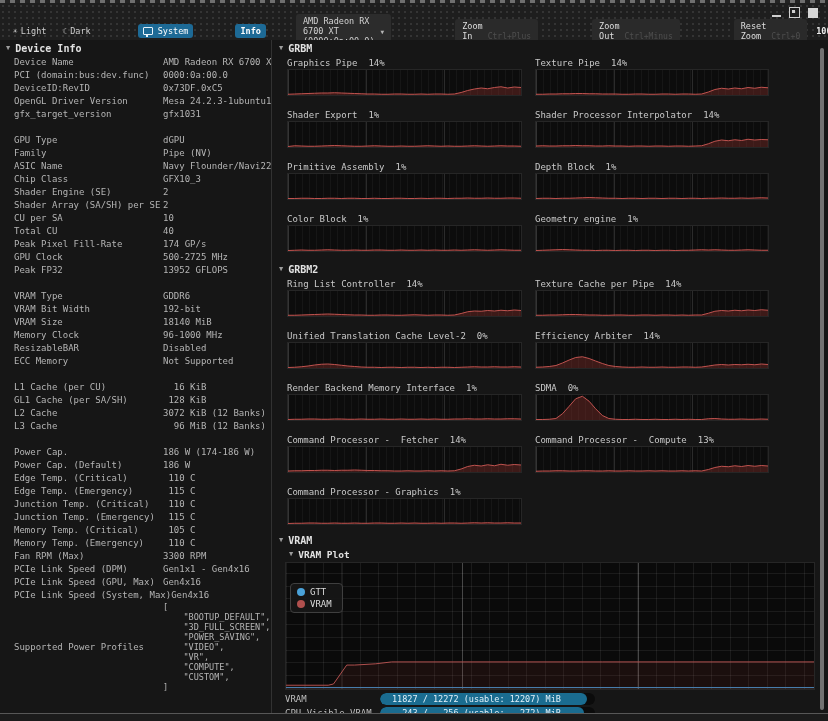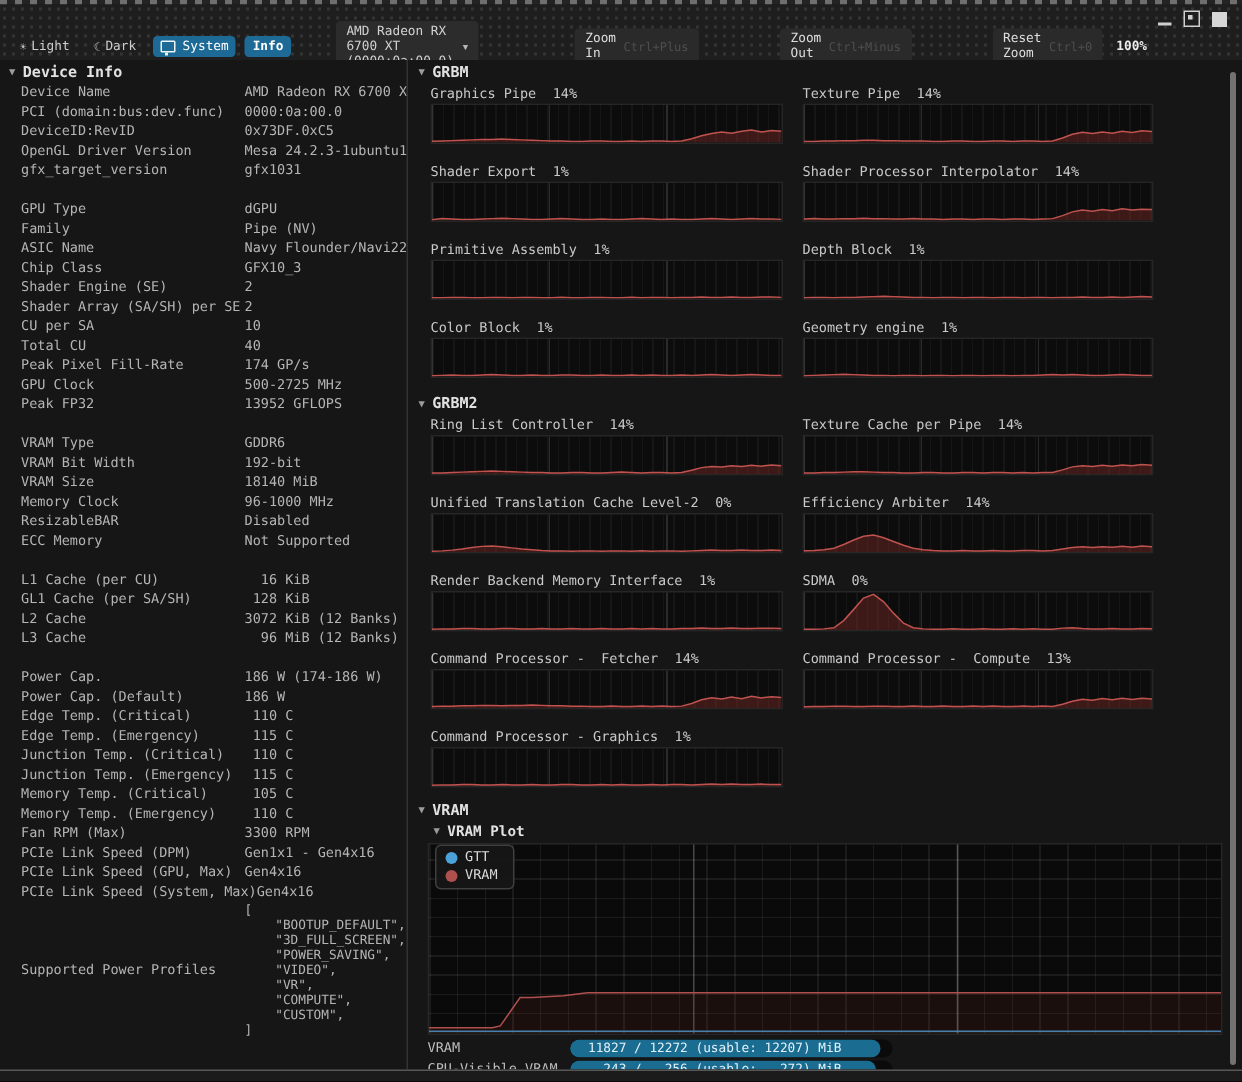--- a/index.html
+++ b/index.html
@@ -12,29 +12,29 @@
     background-image:radial-gradient(circle,#343434 1px,transparent 1.2px);background-size:6px 6px;}
   .titlebar{position:absolute;left:0;top:0;width:100%;height:19px;display:flex;justify-content:flex-end;align-items:center;gap:8px;padding-right:10px;box-sizing:border-box;}
   .wc{display:inline-block;}
   .wc-min{width:9px;height:2px;background:#cfcfcf;margin-top:6px;}
   .wc-max{width:9px;height:9px;border:1px solid #cfcfcf;position:relative;}
   .wc-max::after{content:"";position:absolute;left:2px;top:2px;width:3px;height:3px;background:#cfcfcf;}
   .wc-close{width:10px;height:10px;background:#d6d6d6;}
   
   .toolbar{position:absolute;left:0;top:19px;width:100%;height:18px;display:flex;align-items:center;gap:6px;padding-left:8px;box-sizing:border-box;font-size:8.5px;}
   .tb-item{display:flex;align-items:center;gap:3px;color:#cdcdcd;padding:2px 5px;border-radius:3px;cursor:default;}
-  .tb-selected{background:#1d6a96;color:#fff;}
+  .tb-selected{background:#1d6a96;color:#fff;margin-left:36px;}
   .tb-bold{font-weight:bold;}
   .tb-ico{font-size:8px;color:#bdbdbd;}
   .icon-monitor{display:inline-block;width:8px;height:6px;border:1px solid #eaf4fb;border-radius:1px;position:relative;margin-right:2px;}
   .icon-monitor::after{content:"";position:absolute;left:2px;bottom:-3px;width:2px;height:2px;background:#eaf4fb;}
   .tb-select{display:flex;align-items:center;gap:6px;background:#2c2c2c;border-radius:3px;padding:2px 7px;color:#d2d2d2;margin-left:24px;}
   .tb-caret{font-size:6px;color:#b5b5b5;}
   .tb-sep{width:1px;height:13px;background:#3c3c3c;margin:0 2px;}
-  .tb-btn{display:flex;align-items:center;gap:5px;background:#2a2a2a;border-radius:3px;padding:2px 7px;color:#dedede;margin-left:48px;}
+  .tb-btn{display:flex;align-items:flex-end;gap:5px;background:#2a2a2a;border-radius:3px;padding:2px 7px;color:#dedede;margin-left:48px;}
   .tb-plain{background:transparent;font-weight:bold;color:#f0f0f0;}
   .tb-shortcut{color:#4e4e4e;font-size:8px;}
   .tb-label{color:#ececec;font-weight:bold;padding:0 3px;}
   
   .main{position:absolute;left:0;top:40px;width:828px;height:673px;background:#161616;}
   .left-panel{position:absolute;left:0;top:0;width:272px;height:100%;border-right:1px solid #323232;box-sizing:border-box;overflow:hidden;}
   .right-panel{position:absolute;left:273px;top:0;width:555px;height:100%;overflow:hidden;}
   .section-header{display:flex;align-items:center;gap:5px;font-size:10px;font-weight:bold;color:#e2e2e2;margin:2px 0 0 6px;height:12px;}
   .tri{font-size:7px;color:#9c9c9c;}
   
@@ -60,21 +60,21 @@
   .gap6{height:6px;}
   
   .sub-header{margin-left:16px;font-size:9.5px;}
   .vram-plot{position:relative;margin:2px 0 0 12px;width:530px;height:128px;border:1px solid #262626;box-sizing:border-box;background-color:#0a0a0a;
     background-image:
       repeating-linear-gradient(90deg,rgba(255,255,255,0.07) 0 1px,transparent 1px 18.5px),
       repeating-linear-gradient(0deg,rgba(255,255,255,0.07) 0 1px,transparent 1px 12.8px);}
   .vram-plot svg{position:absolute;inset:0;width:100%;height:100%;}
   .vline{position:absolute;top:0;bottom:0;width:1px;background:rgba(255,255,255,0.25);}
   .vl1{left:33.3%;} .vl2{left:66.6%;}
-  .legend{position:absolute;left:4px;top:0;background:rgba(22,22,22,0.9);border:1px solid #3f3f3f;border-radius:4px;padding:3px 10px 3px 6px;display:flex;flex-direction:column;gap:2px;z-index:2;}
+  .legend{position:absolute;left:4px;top:20px;background:rgba(22,22,22,0.9);border:1px solid #3f3f3f;border-radius:4px;padding:3px 10px 3px 6px;display:flex;flex-direction:column;gap:2px;z-index:2;}
   .legend-item{display:flex;align-items:center;gap:5px;font-size:9px;color:#dadada;}
   .legend-dot{width:8px;height:8px;border-radius:50%;}
   
   .bars{margin:3px 0 0 12px;}
   .bar-row{display:flex;align-items:center;height:12px;margin-bottom:2px;font-size:9px;}
   .bar-label{flex:0 0 95px;color:#bdbdbd;white-space:pre;}
   .bar-track{position:relative;width:215px;height:12px;border-radius:6px;background:#0b0b0b;overflow:hidden;}
   .bar-fill{height:100%;border-radius:6px;background:#1a6c90;}
   .bar-text{position:absolute;left:12px;top:0;line-height:12px;font-size:8.5px;color:#e2f2fb;white-space:pre;}
   

